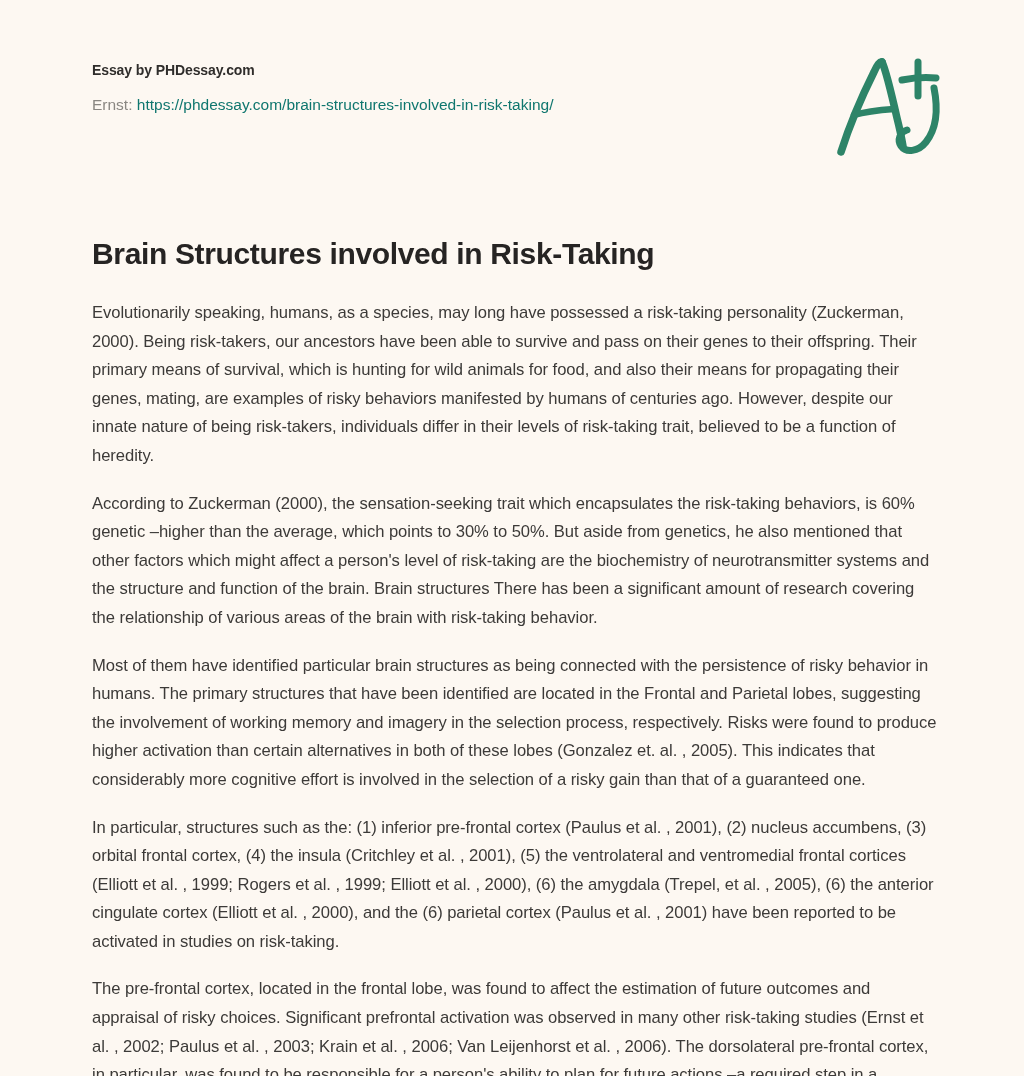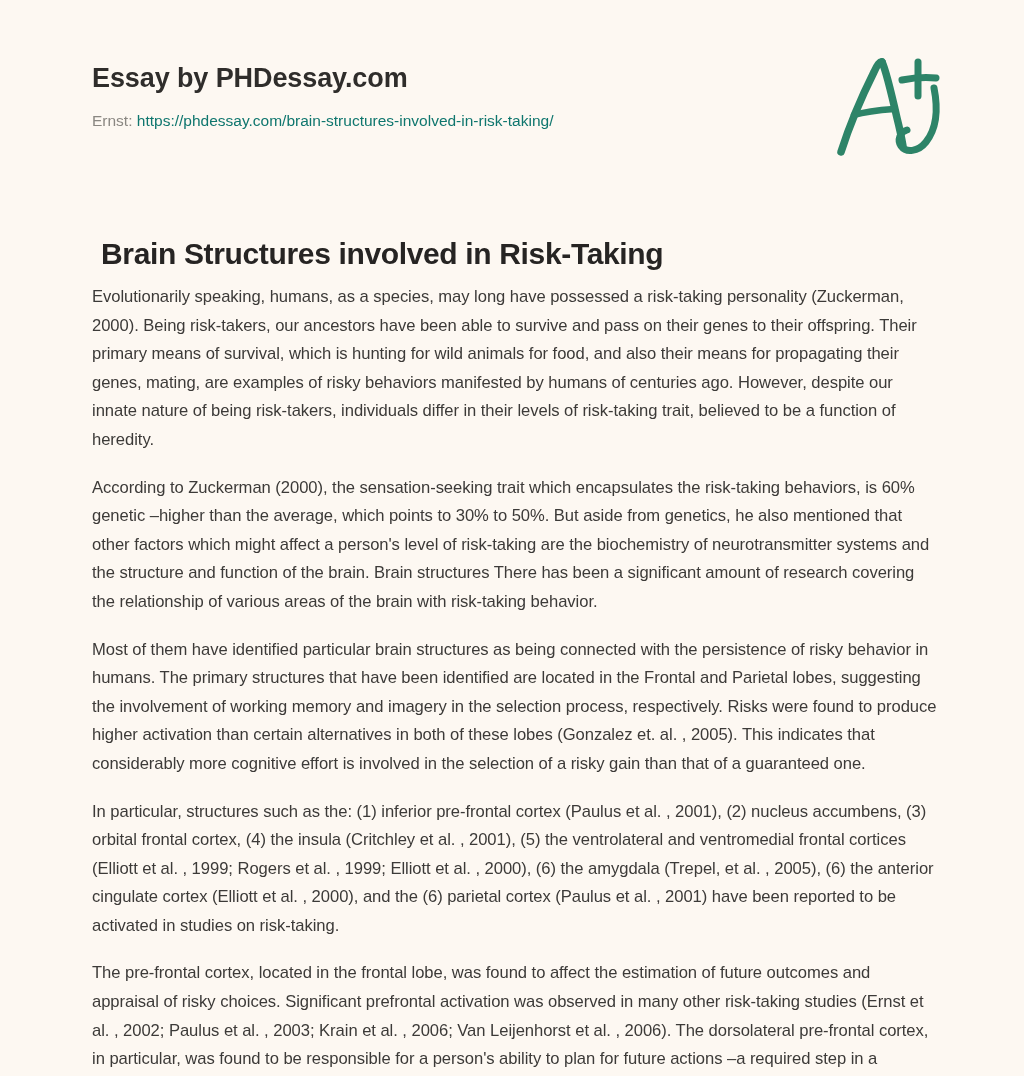--- a/index.html
+++ b/index.html
@@ -26,21 +26,21 @@
 
   
   .header {
     position: absolute;
     left: 92px;
     top: 62px;
     width: 850px;
   }
 
   .brand-line {
-    font-size: 27px;
+    font-size: 14px;
     font-weight: bold;
     color: #2f2d2b;
     letter-spacing: -0.1px;
     line-height: 1.25;
     white-space: nowrap;
   }
 
   .source-line {
     margin-top: 15px;
     font-size: 15.5px;
@@ -64,40 +64,40 @@
     right: 64px;
     top: 52px;
     width: 130px;
     height: 110px;
   }
   .logo svg { display: block; width: 130px; height: 110px; }
 
   
   .doc-title {
     position: absolute;
-    left: 101px;
+    left: 92px;
     top: 216px;
     width: 870px;
     font-size: 30px;
     font-weight: bold;
     color: #262423;
     letter-spacing: -0.35px;
     line-height: 1.2;
   }
 
   
   .body-copy {
     position: absolute;
     left: 92px;
     top: 283px;
     width: 846px;
   }
 
   .body-copy p {
-    margin: 0 0 19px 0;
+    margin: 16px 0 19px 0;
     font-size: 16.6px;
     line-height: 28.6px;
     color: #3c3a38;
     text-align: left;
     letter-spacing: -0.05px;
   }
   .body-copy p:last-child { margin-bottom: 0; }
 </style>
 </head>
 <body>

